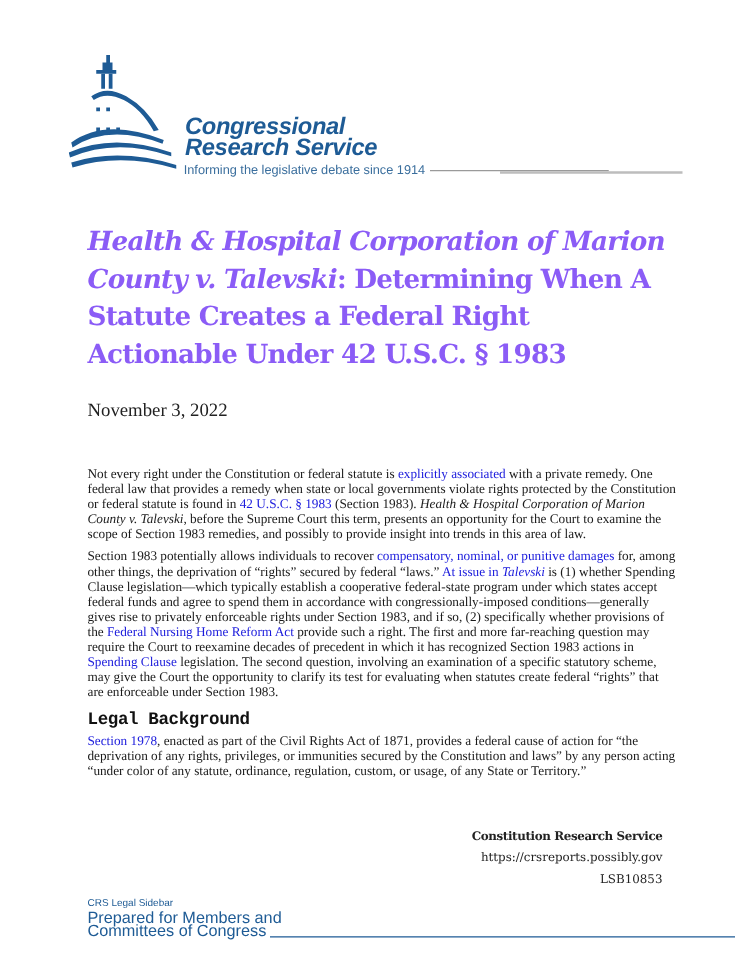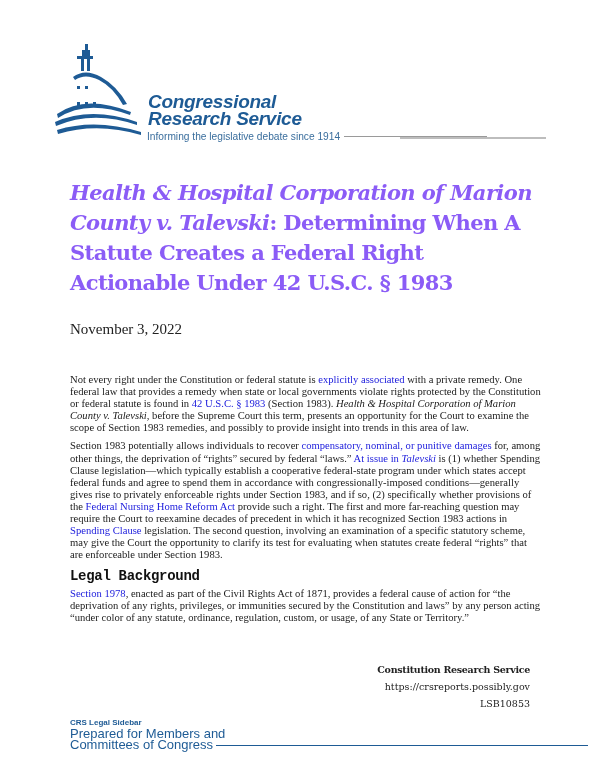--- a/index.html
+++ b/index.html
@@ -25,23 +25,23 @@
   .body p { margin: 0 0 6px 0; }
   .body a, .lnk { color: #1a1adc; text-decoration: none; }
   .body i { font-style: italic; }
 
   .h2 { font-family: Liberation Mono, monospace; font-weight: bold; font-size: 14px; margin: 9px 0 5px 0; color: #111; letter-spacing: -0.3px; }
 
   .footer-right { position: absolute; right: 70px; top: 661px; text-align: right; font-family: "DejaVu Serif", serif; font-size: 9.5px; line-height: 17px; color: #222; }
   .footer-right .org { font-weight: bold; letter-spacing: -0.3px; }
 
   .footer-left { position: absolute; left: 70px; top: 718px; font-family: "Liberation Sans", sans-serif; color: #1e5b95; }
-  .footer-left .ft1 { font-weight: bold; font-size: 8px; line-height: 10px; }
+  .footer-left .ft1 { font-weight: normal; font-size: 8px; line-height: 10px; }
   .footer-left .ft2 { font-size: 13px; line-height: 11px; }
-  .footer-row { display: flex; align-items: center; }
+  .footer-row { display: flex; align-items: flex-end; }
   .footer-rule { height: 1px; background: #1e5b95; width: 372px; margin-left: 3px; margin-top: 2px; }
 </style>
 </head>
 <body>
 
 <div class="header">
   <svg class="logo-svg" viewBox="0 0 100 100">
     <g fill="#1e5b95">
       <rect x="30" y="2" width="3" height="10"></rect>
       <rect x="27" y="8" width="8" height="6"></rect>

